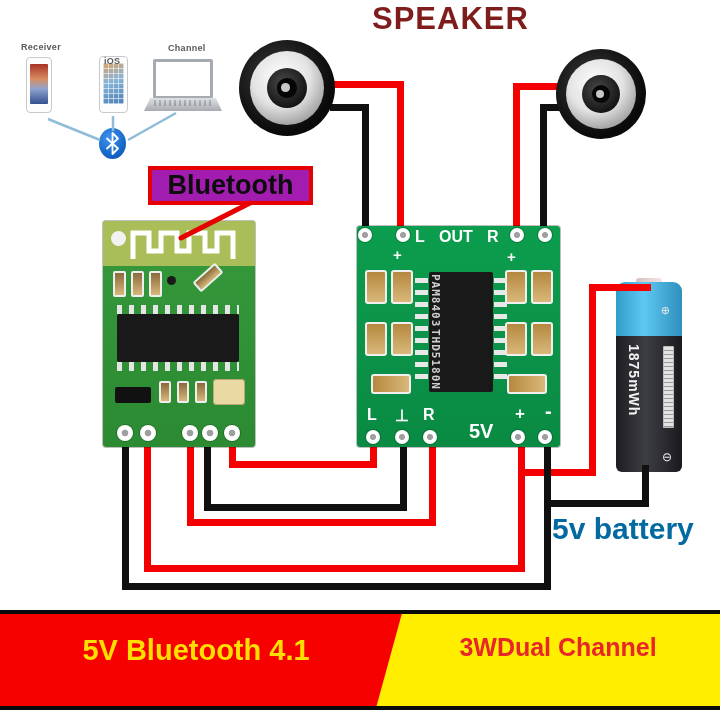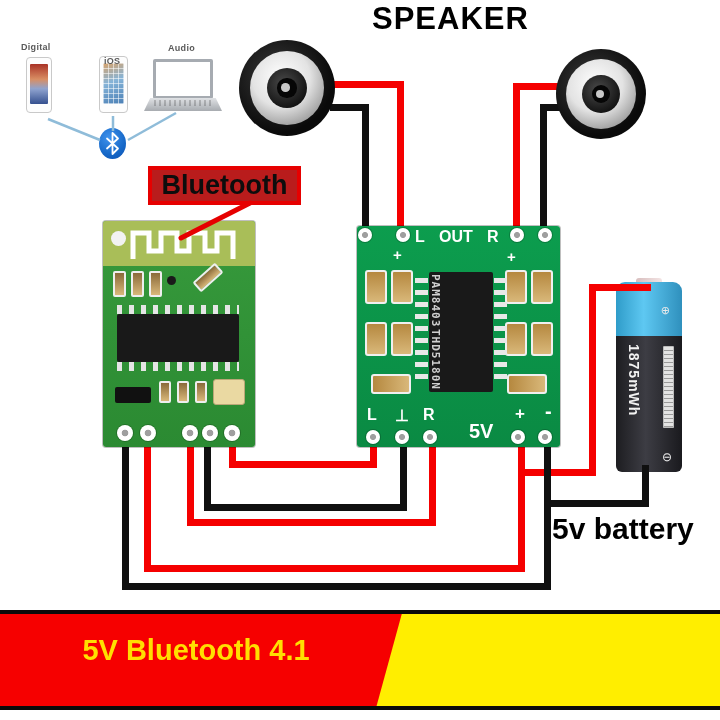--- a/index.html
+++ b/index.html
@@ -36,21 +36,21 @@
                 border:3px solid #a6abb1; border-radius:2px; z-index:4; }
   .lap-base { position:absolute; left:144px; top:98px; width:78px; height:13px; z-index:4;
               background:linear-gradient(#e0e2e5,#a7abb0);
               clip-path:polygon(8% 0, 92% 0, 100% 100%, 0 100%); }
   .lap-keys { position:absolute; left:10px; right:10px; top:2px; height:6px;
               background:repeating-linear-gradient(90deg, rgba(0,0,0,.18) 0 2px, transparent 2px 5px); }
   .bt-logo { position:absolute; left:99px; top:128px; width:27px; height:31px; border-radius:50%;
              background:radial-gradient(circle at 38% 32%, #3f93ee, #1668c8 60%, #0d4fb0); z-index:5; }
 
   
-  .callout { position:absolute; left:148px; top:166px; width:153px; height:39px; background:#b91c1c;
+  .callout { position:absolute; left:148px; top:166px; width:165px; height:39px; background:#a21caf;
              border:4px solid #e60000; z-index:5; display:flex; align-items:center; justify-content:center;
              font-size:27px; font-weight:600; color:#0d0d0d; }
 
   
   .board { position:absolute; border-radius:3px; z-index:4; }
   #bt-board { left:103px; top:221px; width:152px; height:226px;
               background:linear-gradient(180deg,#379a3c,#2b8a32); box-shadow:0 0 0 1px rgba(0,0,0,.25); }
   .antenna-strip { position:absolute; left:0; top:0; width:100%; height:45px; background:#a9be58;
                    border-radius:3px 3px 0 0; }
   .hole { position:absolute; left:8px; top:10px; width:15px; height:15px; border-radius:50%; background:#f2f2f2; }
@@ -86,23 +86,23 @@
   .bat-body { position:absolute; left:0; top:54px; width:66px; height:136px; border-radius:0 0 6px 6px;
               background:linear-gradient(90deg,#1d1d21,#3d3d44 45%,#1a1a1e); }
   .bat-cap-text { position:absolute; left:10px; top:8px; height:110px; writing-mode:vertical-rl;
                   text-orientation:sideways; color:#f2f2f2; font-weight:bold; font-size:14px; letter-spacing:1px; }
   .bat-strip { position:absolute; right:8px; top:10px; width:11px; height:82px; background:#e3e3e3; border-radius:1px;
                box-shadow:inset 0 0 0 1px #bbb;
                background-image:repeating-linear-gradient(180deg,#9a9a9a 0 1px, transparent 1px 4px); }
   .bat-mark { position:absolute; color:#eaeaea; font-size:11px; }
 
   
-  .big-title { position:absolute; left:372px; top:1px; font-size:31px; font-weight:600; color:#000000;
+  .big-title { position:absolute; left:372px; top:1px; font-size:31px; font-weight:600; color:#7f1d1d;
                letter-spacing:1px; z-index:5; }
-  .bat-caption { position:absolute; left:552px; top:512px; font-size:30px; font-weight:600; color:#000000; z-index:5; }
+  .bat-caption { position:absolute; left:552px; top:512px; font-size:30px; font-weight:600; color:#0369a1; z-index:5; }
 
   
   #banner { position:absolute; left:0; top:610px; width:720px; height:100px; background:#0a0a0a; z-index:7; }
   #banner-yellow { position:absolute; left:0; top:4px; width:720px; height:92px; background:#ffee00; }
   #banner-red { position:absolute; left:0; top:0; width:100%; height:100%; background:#f60000;
                 clip-path:polygon(0 0, 55.8% 0, 52.3% 100%, 0 100%); }
   .banner-block { position:absolute; top:22px; height:92px; display:flex; flex-direction:column;
                   align-items:center; justify-content:flex-start; line-height:1.25; }
   #banner-left { left:0; width:392px; color:#ffdf00; font-size:29px; font-weight:bold; }
   #banner-right { left:396px; width:324px; color:#e8262a; font-size:25px; font-weight:bold; }
@@ -159,29 +159,29 @@
     <div class="spk-cap"></div>
     <div class="spk-hl"></div>
   </div>
   <div class="speaker" style="left:556px;top:49px;width:90px;height:90px">
     <div class="spk-ring"></div>
     <div class="spk-cone"></div>
     <div class="spk-cap"></div>
     <div class="spk-hl"></div>
   </div>
 
-  <div class="dev-label" style="left:21px;top:42px">Digital</div>
+  <div class="dev-label" style="left:21px;top:42px">Receiver</div>
   <div class="phone" style="left:26px;top:57px;width:26px;height:56px">
     <div class="phone-screen android-screen"></div>
   </div>
   <div class="dev-label" style="left:104px;top:56px">iOS</div>
   <div class="phone" style="left:99px;top:56px;width:29px;height:57px">
     <div class="phone-screen ios-screen"></div>
   </div>
-  <div class="dev-label" style="left:168px;top:43px">Audio</div>
+  <div class="dev-label" style="left:168px;top:43px">Channel</div>
   <div class="lap-screen"></div>
   <div class="lap-base">
     <div class="lap-keys"></div>
   </div>
   <div class="bt-logo">
     <svg width="27" height="31" viewBox="0 0 27 31">
       <path d="M13.5 5 L19 10.5 L8 20.5 M8 10.5 L19 20.5 L13.5 26 M13.5 5 V26" stroke="#ffffff" stroke-width="1.8" fill="none" stroke-linejoin="round" stroke-linecap="round"></path>
     </svg>
   </div>
 
@@ -280,16 +280,17 @@
   </svg>
 
   <div id="banner">
     <div id="banner-yellow">
       <div id="banner-red"></div>
     </div>
     <div class="banner-block" id="banner-left">
       <div>5V Bluetooth 4.1</div>
     </div>
     <div class="banner-block" id="banner-right">
+      <div>3WDual Channel</div>
     </div>
   </div>
 
 </div>
 
 </body></html>

